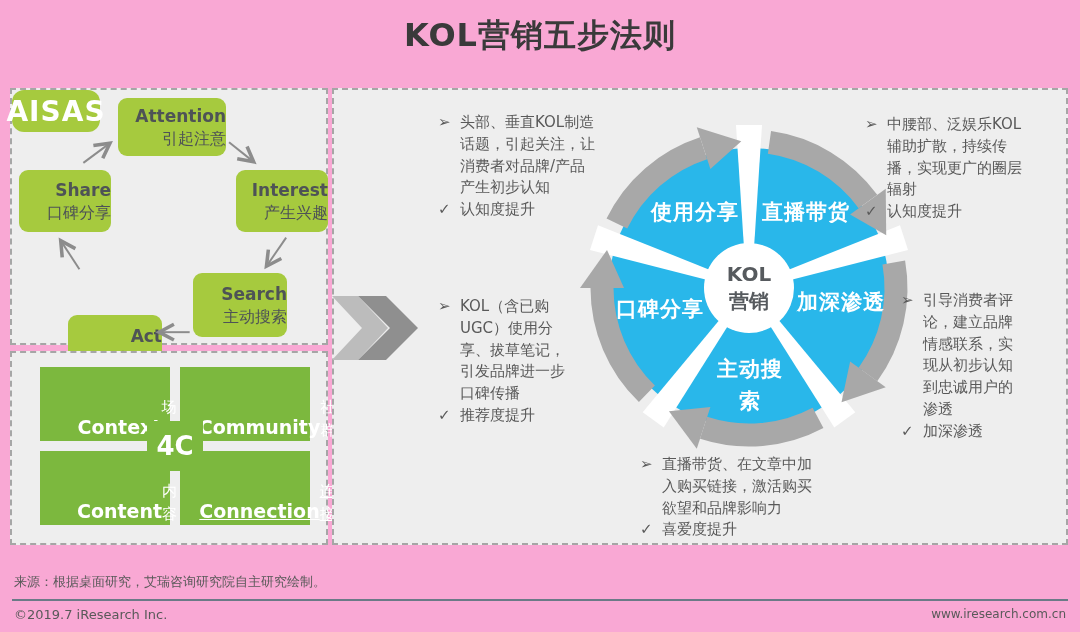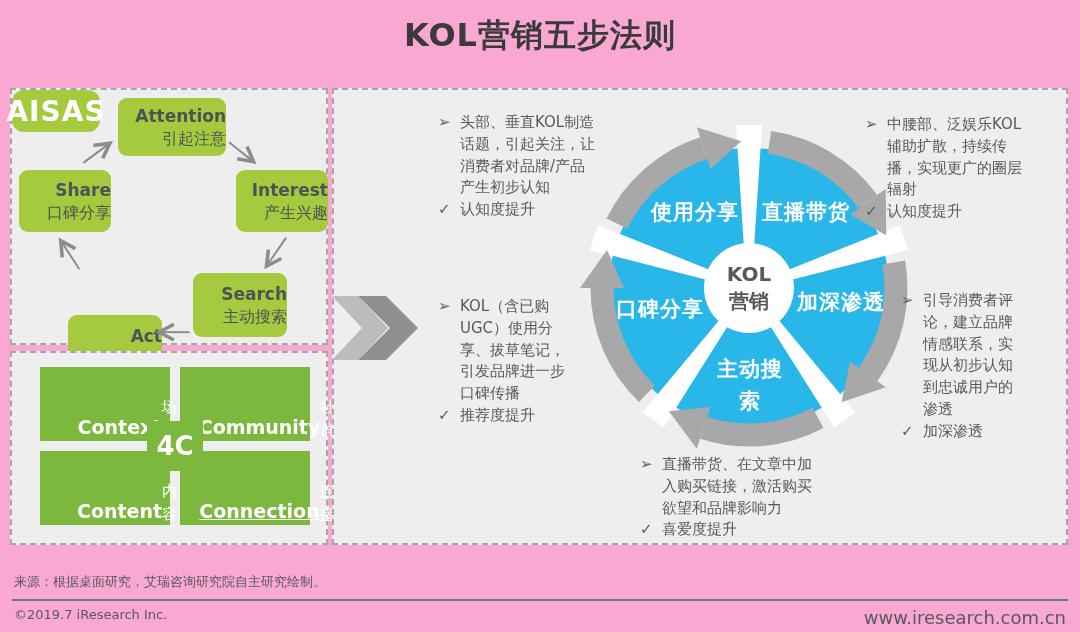--- a/index.html
+++ b/index.html
@@ -68,21 +68,21 @@
   .bul-tl { left:104px; top:22px;  width:158px; }
   .bul-tr { left:531px; top:24px;  width:166px; }
   .bul-ml { left:104px; top:206px; width:132px; }
   .bul-mr { left:567px; top:200px; width:118px; }
   .bul-b  { left:306px; top:364px; width:178px; }
 
   
   .source { position:absolute; left:14px; top:573px; font-size:13px; color:#595959; }
   .foot-line { position:absolute; left:12px; right:12px; top:599px; border-top:2px solid #6b7a87; }
   .copyright { position:absolute; left:14px; top:607px; font-size:13px; color:#595959; }
-  .website { position:absolute; right:14px; top:607px; font-size:18px; color:#595959; }
+  .website { position:absolute; right:14px; top:607px; font-size:12px; color:#595959; }
 </style>
 </head>
 <body>
 
 <div class="stage">
 
   <div class="title">KOL营销五步法则</div>
 
   <div class="panel panel-aisas">
     <div class="gbox box-attention">

